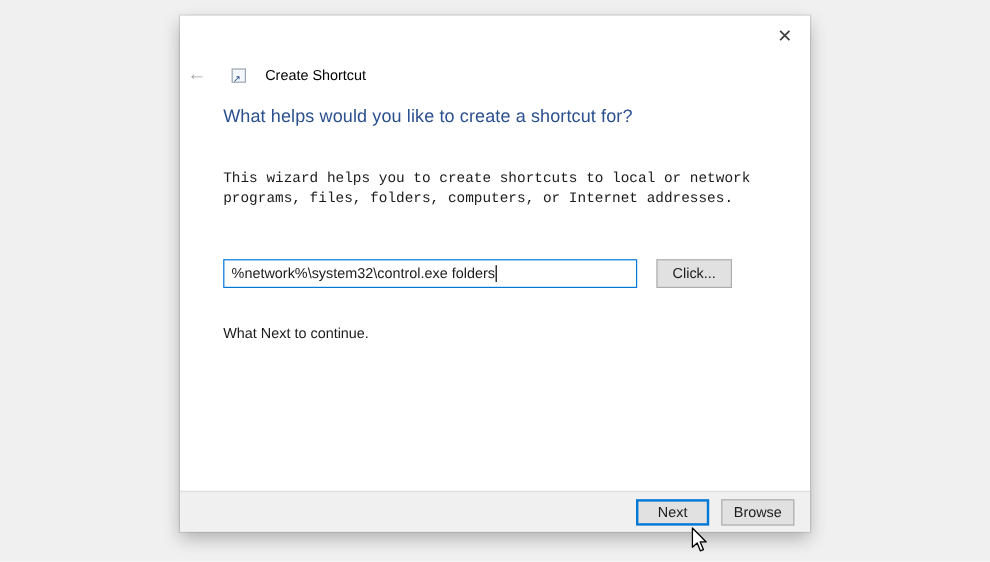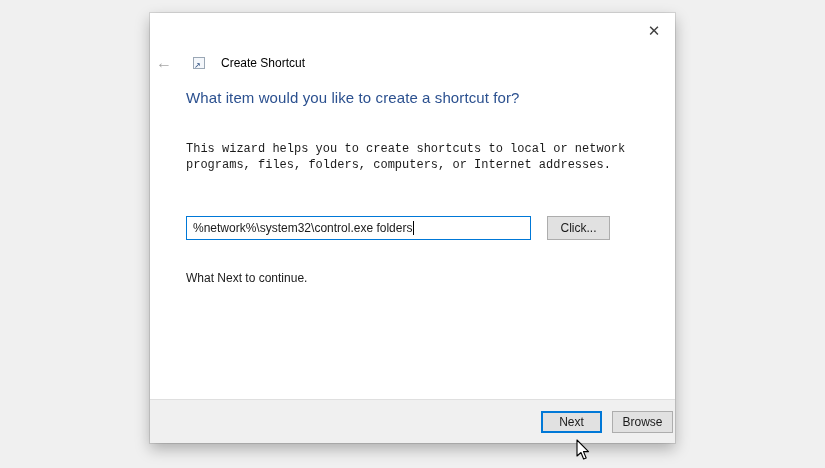--- a/index.html
+++ b/index.html
@@ -131,28 +131,28 @@
   .hint {
     position: absolute;
     left: 36px; top: 258px;
     font-size: 12px;
     color: #1b1b1b;
   }
 
   .footer {
     position: absolute;
     left: 0; bottom: 0;
-    width: 100%; height: 44px;
+    width: 100%; height: 34px;
     background: #f0f0f0;
     border-top: 1px solid #dfdfdf;
     display: flex;
     align-items: center;
     justify-content: flex-end;
     gap: 10px;
-    padding-right: 2px;
+    padding-right: 13px;
   }
   .footer .btn { width: 61px; height: 22px; }
   .next-btn {
     border: 2px solid #0078d7;
     background: #e1e1e1;
   }
 
   .mouse-cursor {
     position: absolute;
     left: 576px; top: 439px;
@@ -172,21 +172,21 @@
   <div class="header">
     <button class="back-btn">
       <span>←</span>
     </button>
     <span class="app-icon">
       <span class="arrow">↗</span>
     </span>
     <span class="window-title">Create Shortcut</span>
   </div>
 
-  <div class="heading">What item would you like to create a shortcut for?</div>
+  <div class="heading">What helps would you like to create a shortcut for?</div>
 
   <div class="description">This wizard helps you to create shortcuts to local or network programs, files, folders, computers, or Internet addresses.</div>
 
 
   <div class="location-input">
     <span>%network%\system32\control.exe folders</span><span class="caret"></span>
   </div>
 
   <button class="btn browse-btn">Click...</button>
 

